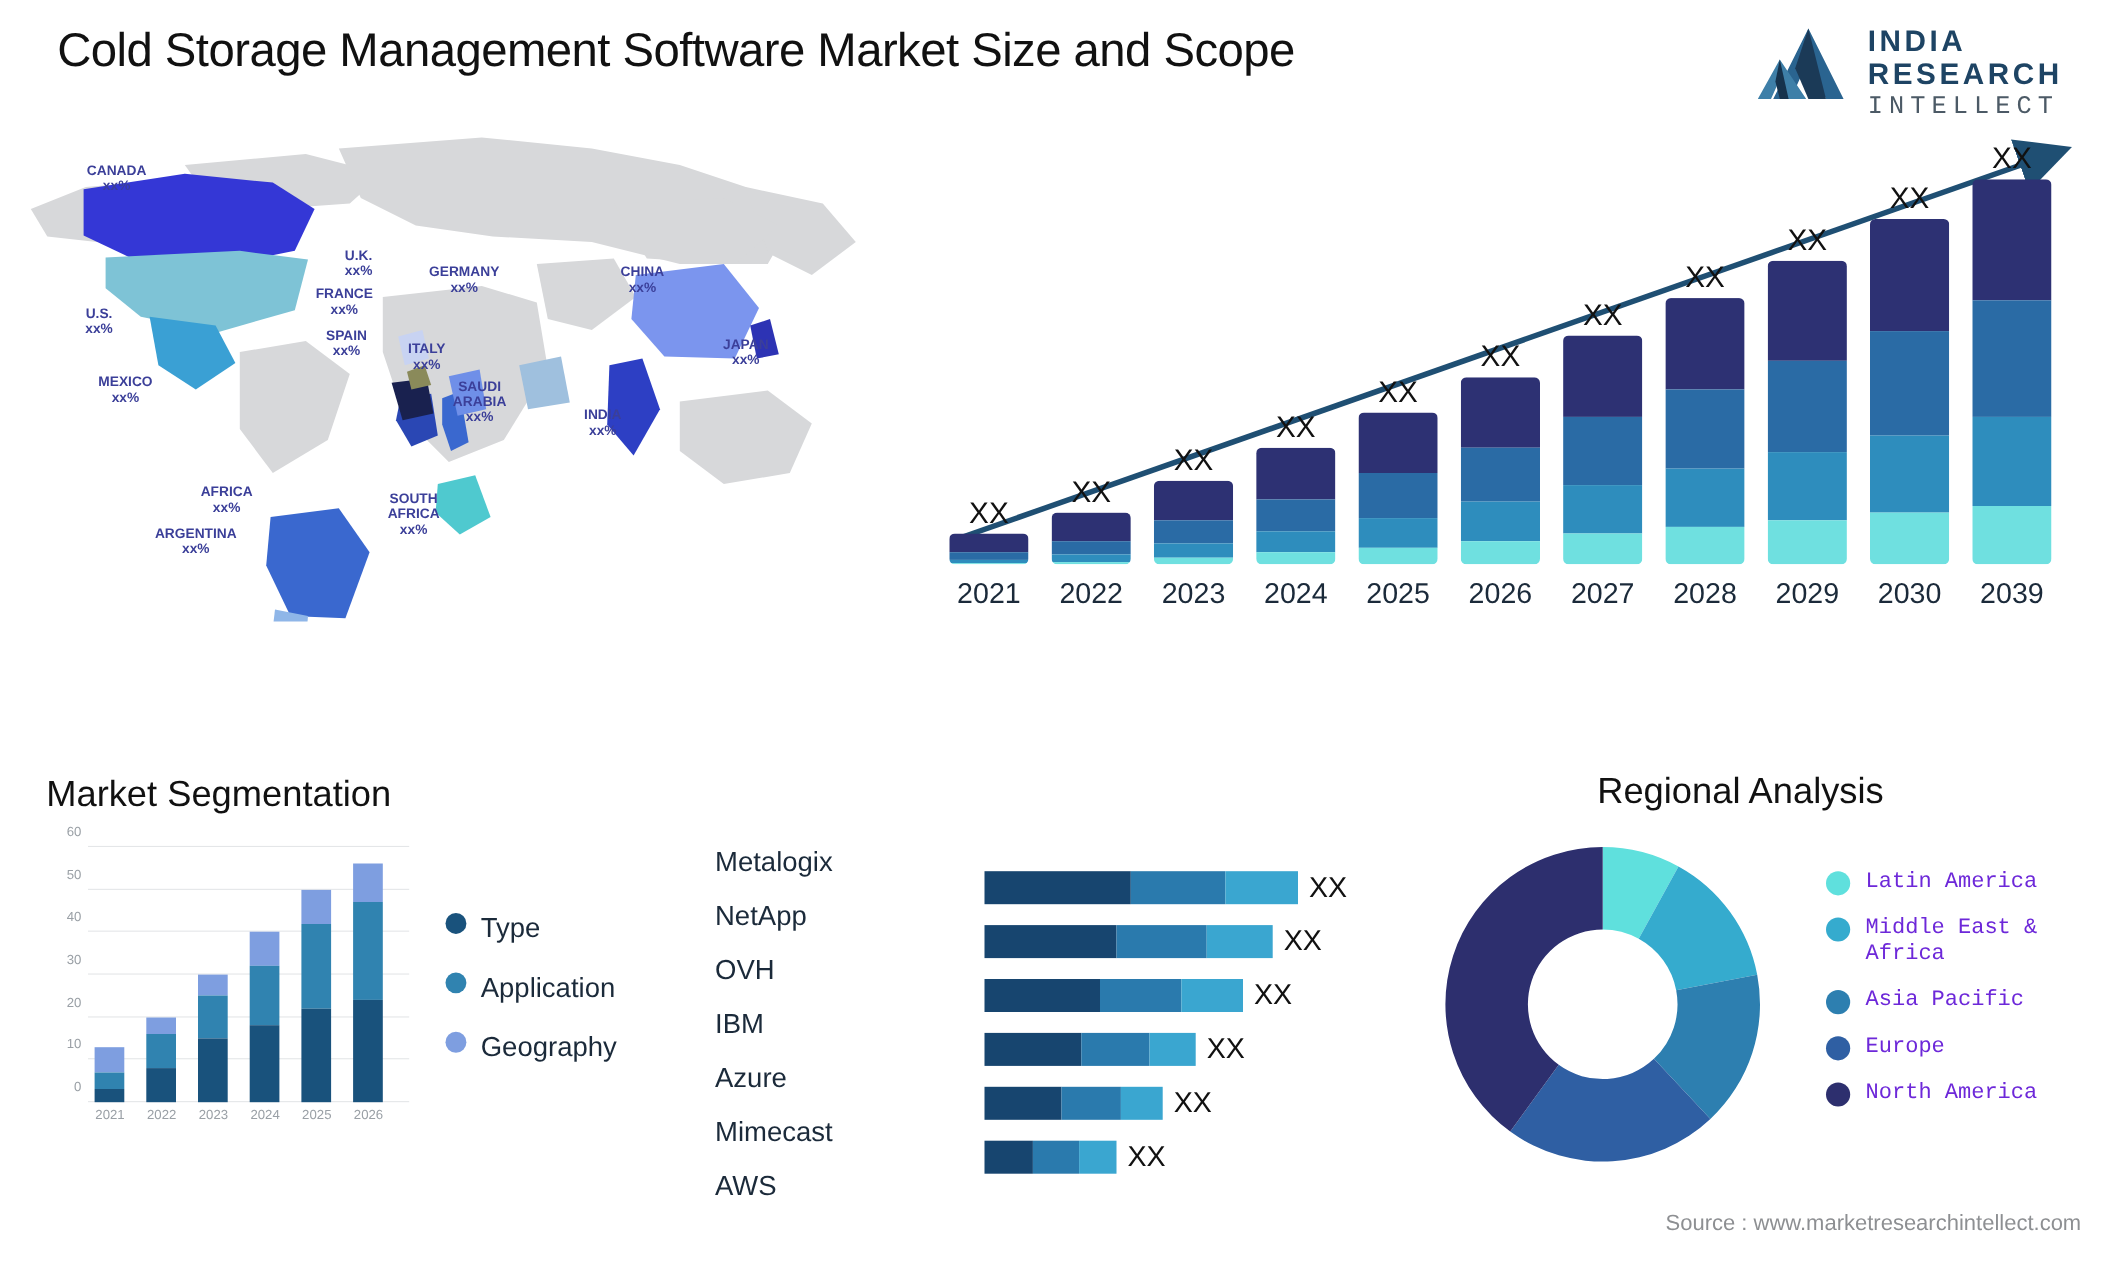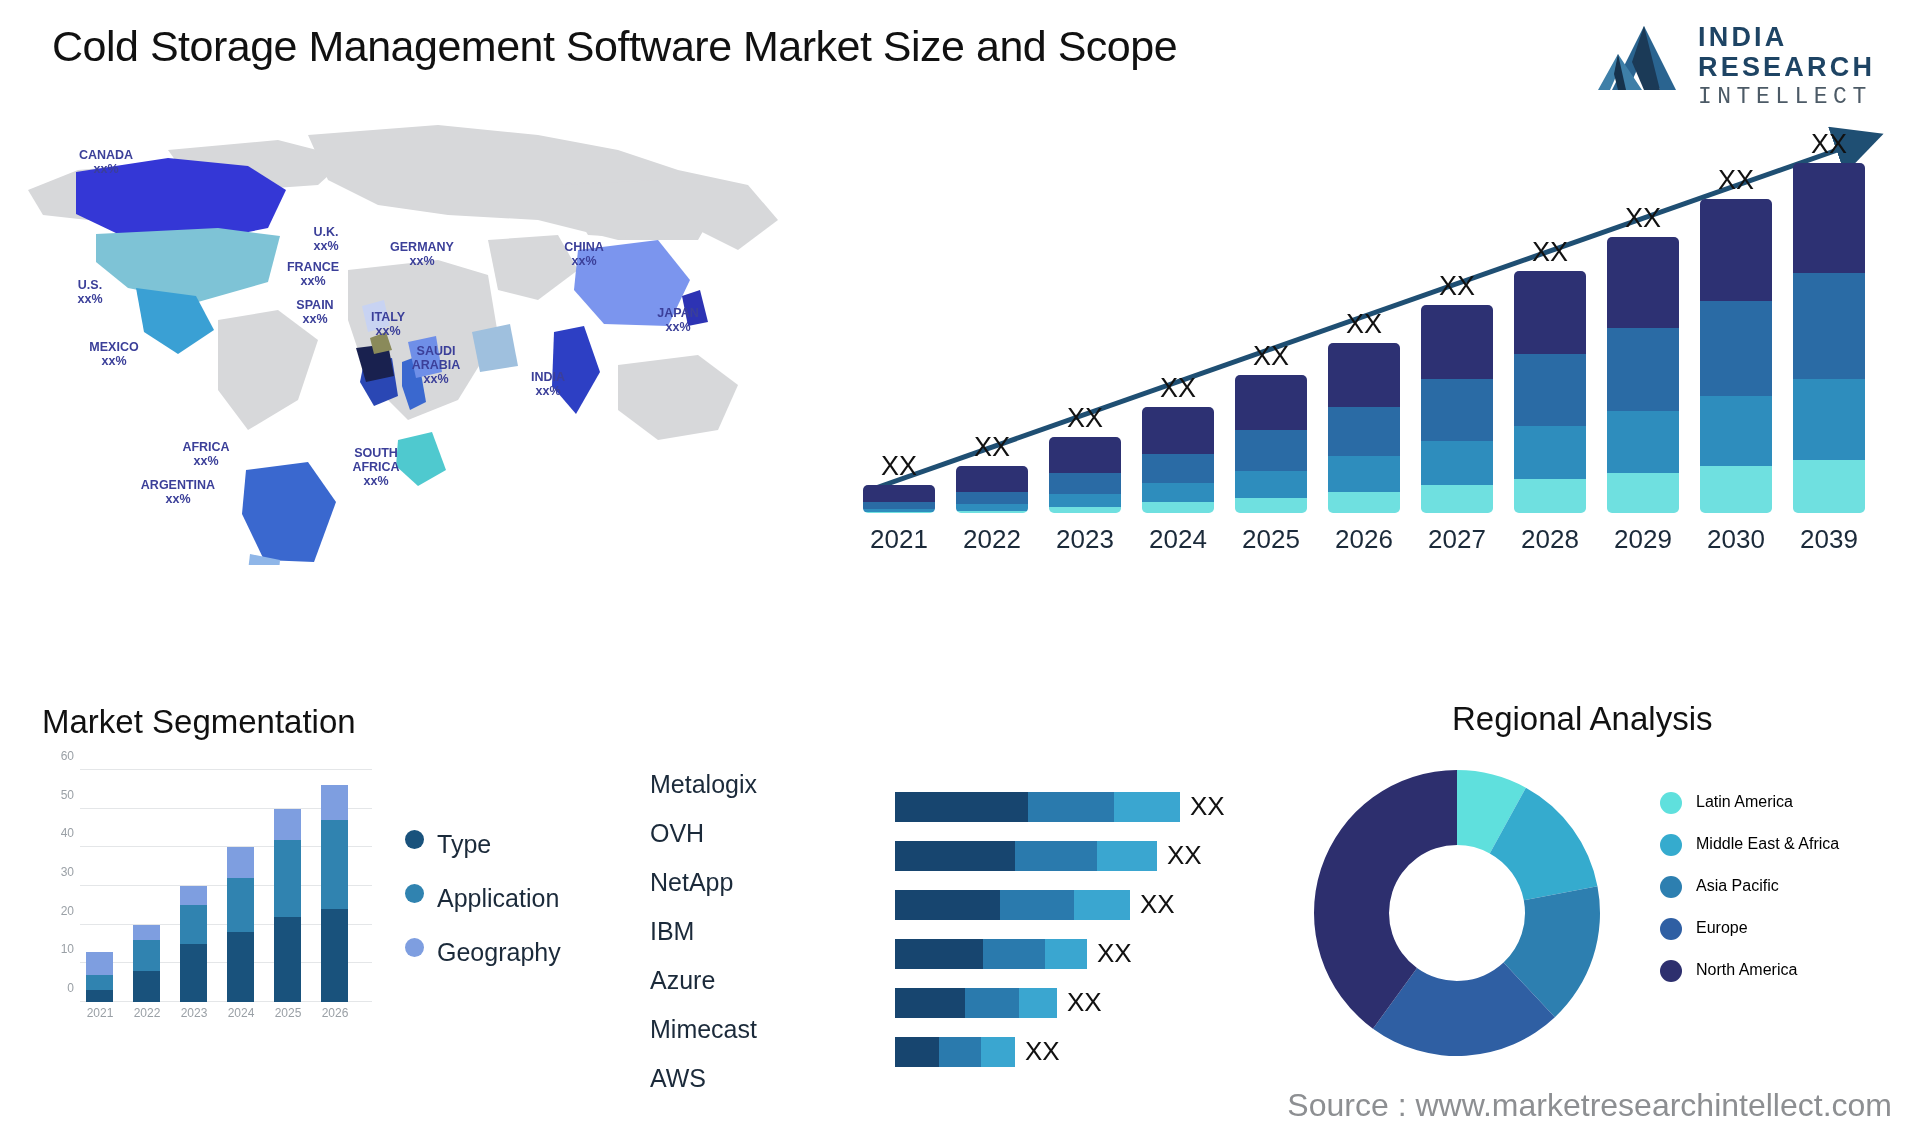--- a/index.html
+++ b/index.html
@@ -105,29 +105,29 @@
     font-family: "Liberation Sans", sans-serif;
     font-size: 26px; color: #111;
   }
 
   
   .donut { position: absolute; left: 1312px; top: 768px; width: 290px; height: 290px; }
   .donut-legend { position: absolute; left: 1660px; top: 790px; }
   .dleg-item { display: flex; align-items: flex-start; margin-bottom: 18px; }
   .dleg-dot { width: 22px; height: 22px; border-radius: 50%; margin-right: 14px; flex: none; margin-top: 2px; }
   .dleg-txt {
-    font-family: Liberation Sans, sans-serif;
-    font-size: 16px; color: #000000; line-height: 24px; max-width: 180px;
+    font-family: Liberation Mono, monospace;
+    font-size: 20px; color: #6d28d9; line-height: 24px; max-width: 180px;
   }
 
   
   .source {
     position: absolute; right: 28px; bottom: 22px;
     font-family: "Liberation Sans", sans-serif;
-    font-size: 32px; color: #8d8f92; white-space: nowrap;
+    font-size: 20px; color: #8d8f92; white-space: nowrap;
   }
 </style>
 </head>
 <body>
 
 <div id="root">
 
   <div class="page-title">Cold Storage Management Software Market Size and Scope</div>
 
   <div class="logo">
@@ -435,22 +435,22 @@
       </div>
       <div class="leg-item">
         <span class="leg-dot" style="background: rgb(126, 158, 224);"></span>
         <span class="leg-txt">Geography</span>
       </div>
     </div>
 
 
   <div class="kp-names" id="kp-names">
       <div class="kp-name">Metalogix</div>
+      <div class="kp-name">NetApp</div>
       <div class="kp-name">OVH</div>
-      <div class="kp-name">NetApp</div>
       <div class="kp-name">IBM</div>
       <div class="kp-name">Azure</div>
       <div class="kp-name">Mimecast</div>
       <div class="kp-name">AWS</div>
     </div>
   <div class="kp-bars" id="kp-bars">
       <div class="kp-row">
         <div class="kp-bar">
           <div class="kp-seg" style="background: rgb(23, 69, 111); width: 133px;"></div>
           <div class="kp-seg" style="background: rgb(42, 122, 173); width: 86px;"></div>

